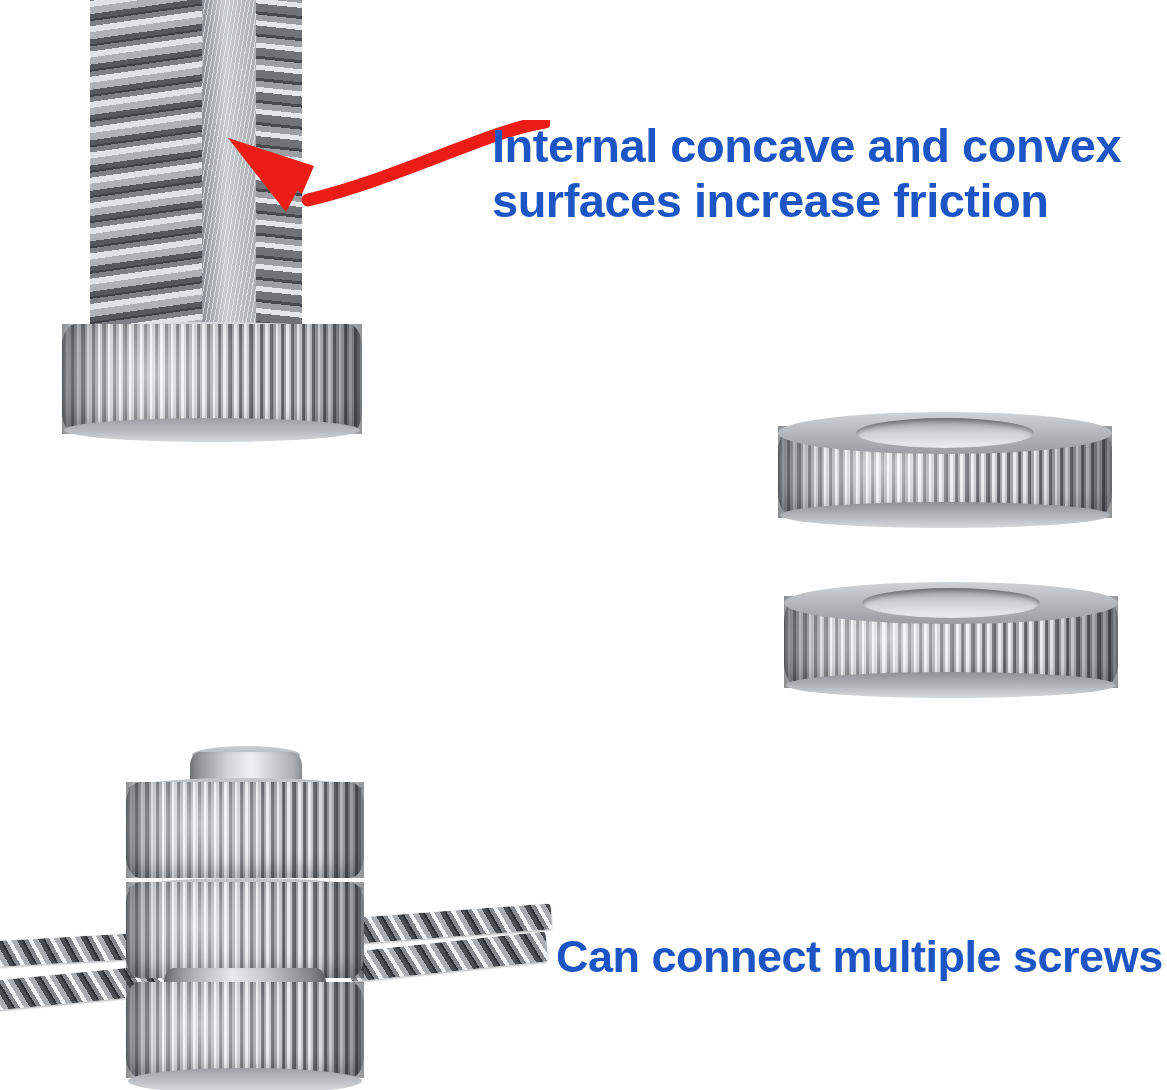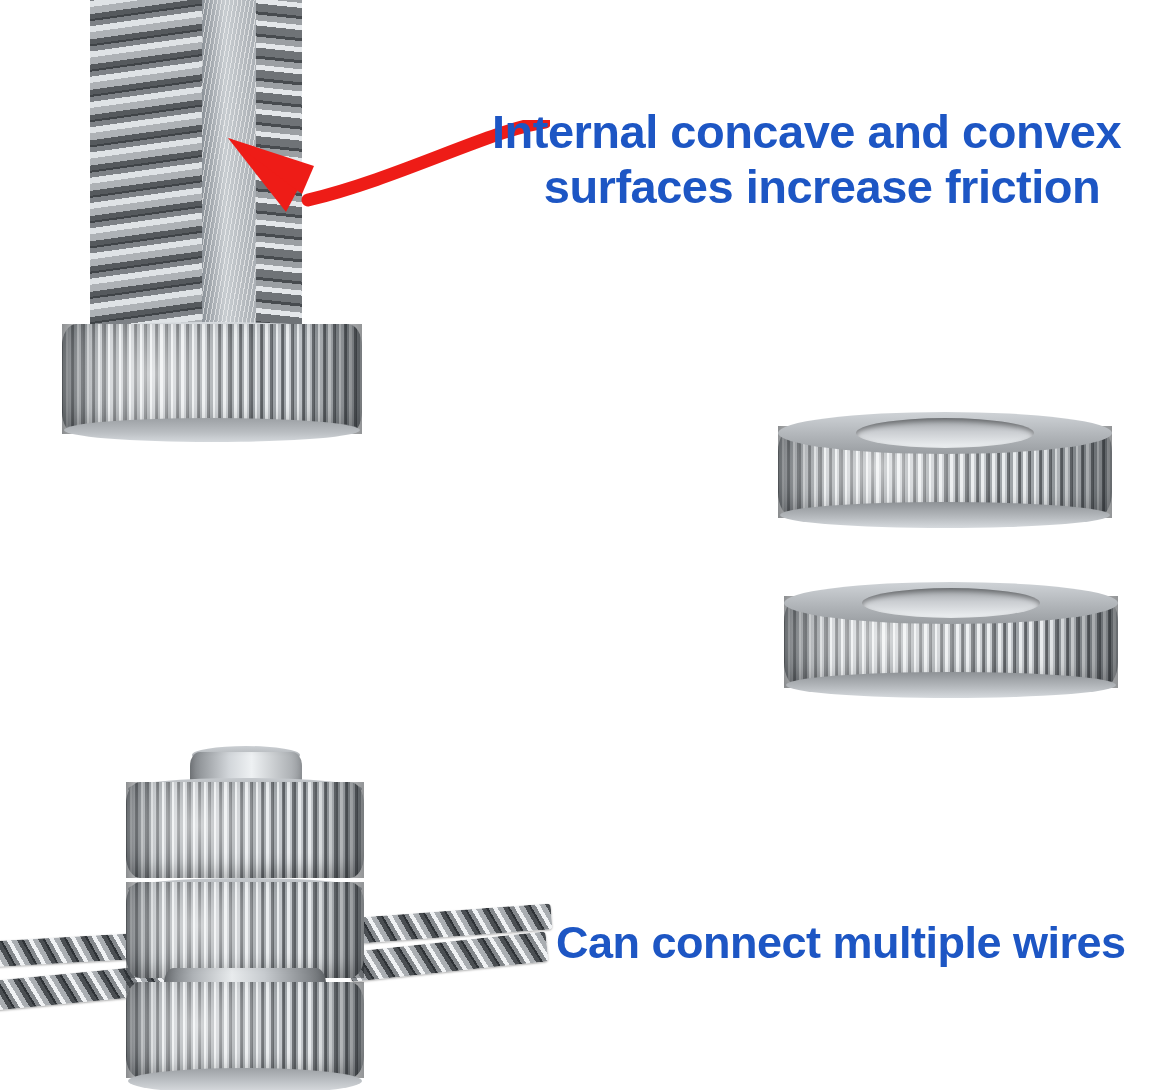--- a/index.html
+++ b/index.html
@@ -21,29 +21,30 @@
 
   
   .caption {
     position: absolute;
     color: #1d56c4;
     font-family: "Liberation Sans", sans-serif;
     font-weight: bold;
     letter-spacing: -0.5px;
     white-space: nowrap;
     line-height: 1.18;
+    margin-top: 14px;
   }
   #caption-friction {
     left: 492px;
     top: 104px;
     font-size: 47px;
     white-space: normal;
     width: 660px;
   }
-  #caption-friction .line2 { display: block; text-align: center; }
+  #caption-friction .line2 { display: block; }
   #caption-pressure {
     left: 34px;
     top: 536px;
     font-size: 45px;
   }
   #caption-wires {
     left: 556px;
     top: 916px;
     font-size: 45px;
   }
@@ -385,15 +386,15 @@
     </div>
 
     <div id="clamp-collar"></div>
 
     <div class="knurl clamp-ring" id="clamp-ring-3">
       <div class="knurl-sheen"></div>
     </div>
     <div id="clamp-ring-3-base"></div>
   </div>
 
-  <div class="caption" id="caption-wires">Can connect multiple wires</div>
+  <div class="caption" id="caption-wires">Can connect multiple screws</div>
 
 </div>
 
 </body></html>

